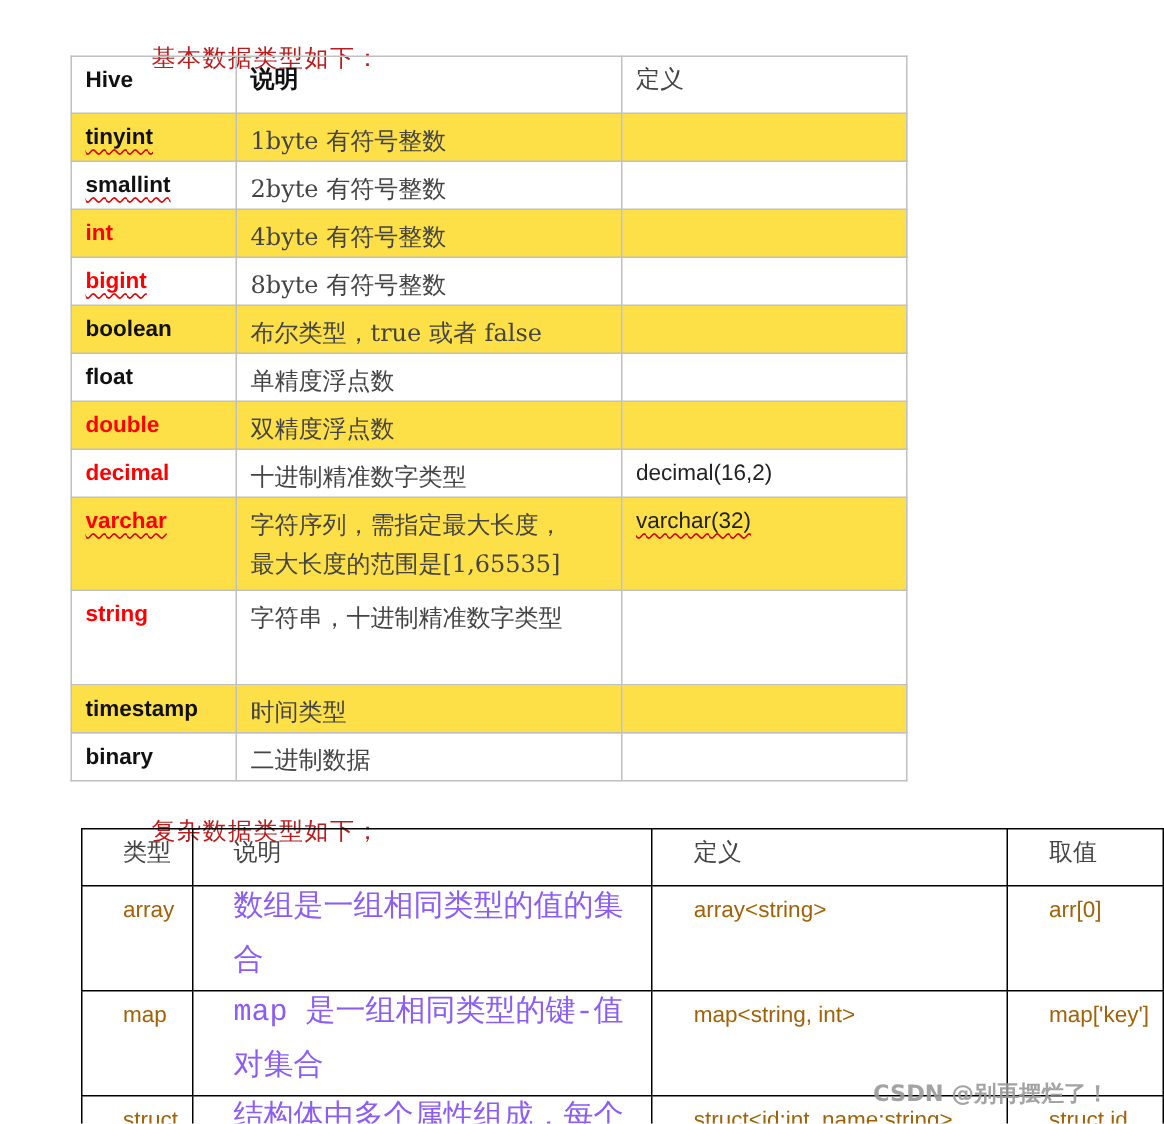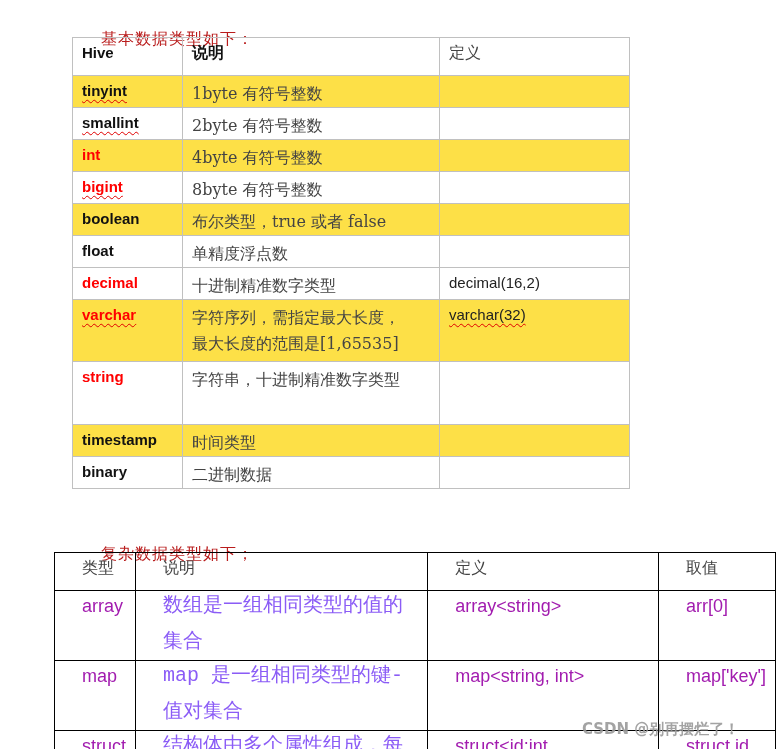--- a/index.html
+++ b/index.html
@@ -1,33 +1,33 @@
 <!DOCTYPE html>
 <html><head>
 <meta charset="utf-8">
 <style>
   html, body { margin: 0; padding: 0; background: #ffffff; }
   body { width: 776px; height: 749px; position: relative; overflow: hidden;
          font-family: "DejaVu Serif", serif; color: #222; }
   .para { position: absolute; font-size: 16px; color: #b91c1c; letter-spacing: 1px; font-family: "DejaVu Serif", serif; margin-top: 24px; }
   table { position: absolute; border-collapse: collapse; table-layout: fixed; }
   td { vertical-align: top; padding: 0; box-sizing: border-box; }
-  #t1 { left: 72px; top: 37px; padding-left: 48px; }
+  #t1 { left: 47px; top: 37px; padding-left: 48px; }
   #t1 td { border: 1px solid #c0c0c0; padding: 5px 9px 0 9px; font-size: 16px; }
   #t1 tr.shade td { background: #fde047; }
   .typ { font-family: "Liberation Sans", sans-serif; font-weight: bold; font-size: 15px; color: #111; }
   .typ.red { color: #ff0000; }
   .squig { text-decoration: underline wavy #e00000; text-decoration-thickness: 1px; text-underline-offset: 3px; }
   .desc { font-family: "DejaVu Serif", serif; color: #444; font-size: 16px; line-height: 26px; }
   .def { font-family: "Liberation Sans", sans-serif; color: #222; font-size: 15px; }
   .hdr-bold { font-family: "DejaVu Serif", serif; font-weight: bold; font-size: 16px; color: #111; }
   .hdr-plain { font-family: "DejaVu Serif", serif; font-size: 16px; color: #444; }
   #t2 { left: 54px; top: 552px; }
   #t2 td { border: 1px solid #000; padding: 5px 9px 0 27px; font-size: 16px; }
-  #t2 .c1 { font-family: "Liberation Sans", sans-serif; font-size: 18px; color: #a21caf; }
+  #t2 .c1 { font-family: "Liberation Sans", sans-serif; font-size: 15px; color: #a16207; }
   #t2 .c2 { font-family: Liberation Mono, monospace; font-size: 20px; color: #8b5cf6; line-height: 36px; margin-top: -8px; }
   #t2 .hd { font-family: "DejaVu Serif", serif; font-size: 16px; color: #444; }
   .watermark { position: absolute; left: 582px; top: 720px; font-family: "DejaVu Sans", sans-serif;
                font-size: 15px; color: #9a9a9a; opacity: 0.9; font-weight: bold; }
 </style>
 </head>
 <body>
 
 <div class="para" style="left:101px; top:5px;">基本数据类型如下：</div>
 
@@ -64,20 +64,25 @@
     <td><span class="def"></span></td>
   </tr>
   <tr class="shade" style="height:31px">
     <td><span class="typ">boolean</span></td>
     <td><span class="desc">布尔类型，true 或者 false</span></td>
     <td><span class="def"></span></td>
   </tr>
   <tr style="height:31px">
     <td><span class="typ">float</span></td>
     <td><span class="desc">单精度浮点数</span></td>
+    <td><span class="def"></span></td>
+  </tr>
+  <tr class="shade" style="height:31px">
+    <td><span class="typ red">double</span></td>
+    <td><span class="desc">双精度浮点数</span></td>
     <td><span class="def"></span></td>
   </tr>
   <tr style="height:31px">
     <td><span class="typ red">decimal</span></td>
     <td><span class="desc">十进制精准数字类型</span></td>
     <td><span class="def">decimal(16,2)</span></td>
   </tr>
   <tr class="shade" style="height:62px">
     <td><span class="typ red squig">varchar</span></td>
     <td>

